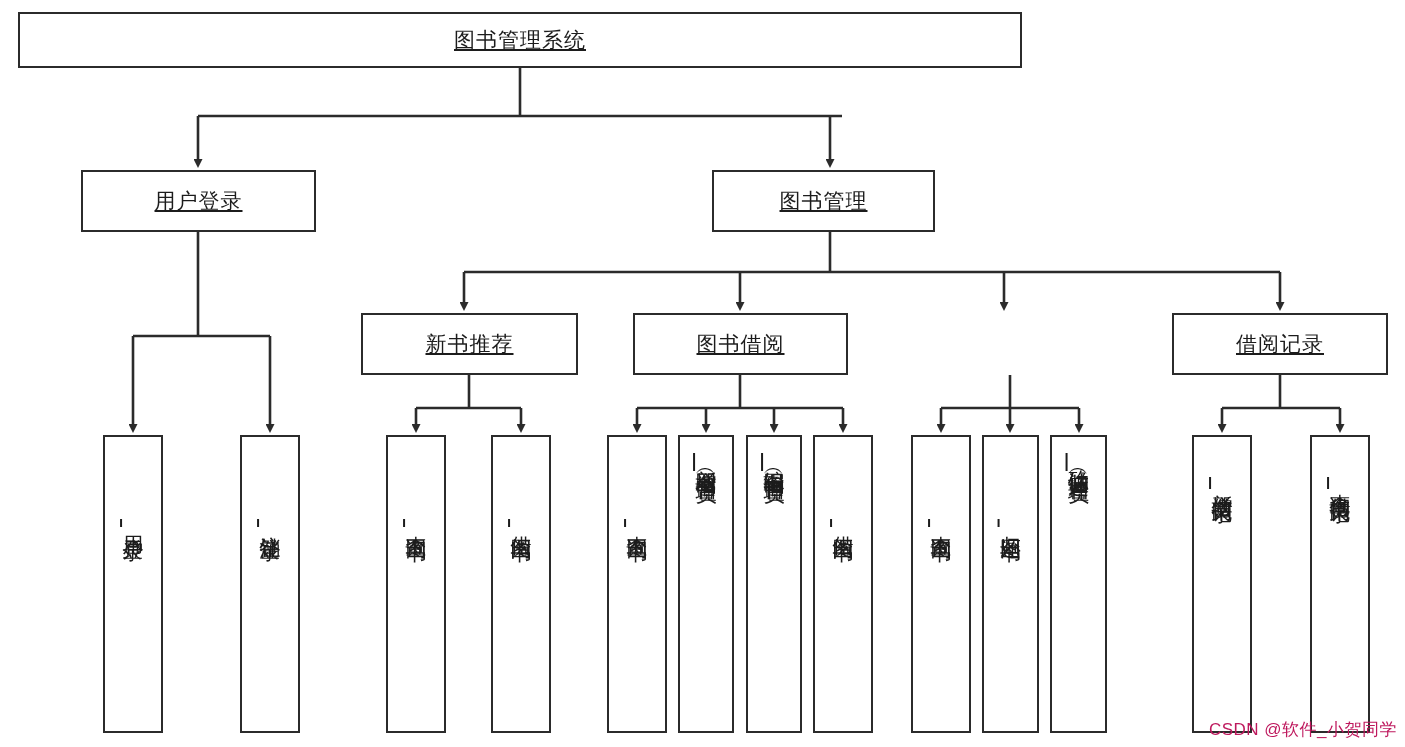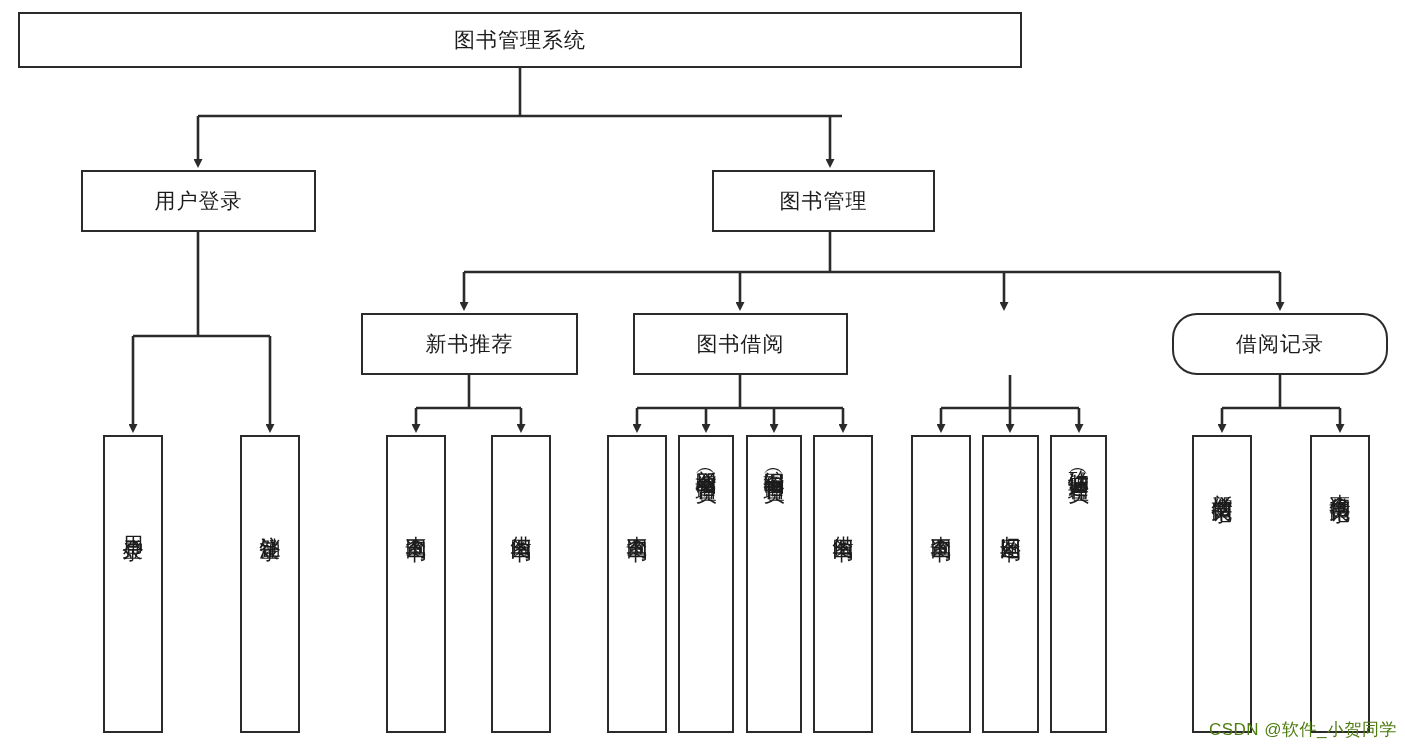--- a/index.html
+++ b/index.html
@@ -29,20 +29,21 @@
   .node {
     position: absolute;
     box-sizing: border-box;
     background: #ffffff;
     border: 2px solid #2b2b2b;
     display: flex;
     align-items: center;
     justify-content: center;
     color: #1c1c1c;
     z-index: 2;
+    text-decoration: underline;
   }
   .node.h {
     font-size: 21px;
     letter-spacing: 1px;
     line-height: 1.2;
   }
   .node.root {
     font-size: 21px;
   }
   .node.leaf {
@@ -66,21 +67,21 @@
     padding-top: 36px;
   }
   .vtext.pad3 {
     padding-top: 12px;
   }
   .watermark {
     position: absolute;
     right: 8px;
     bottom: 6px;
     font-size: 17px;
-    color: #4d7c0f;
+    color: #be185d;
     letter-spacing: 0.5px;
     z-index: 5;
     white-space: nowrap;
   }
 </style>
 </head>
 <body>
 
 <div id="canvas">
 
@@ -145,21 +146,21 @@
   <div class="node h" style="left:712px; top:170px; width:223px; height:62px;">
     <span>图书管理</span>
   </div>
 
   <div class="node h" style="left:361px; top:313px; width:217px; height:62px;text-align:center;">
     <span>新书推荐</span>
   </div>
   <div class="node h" style="left:633px; top:313px; width:215px; height:62px;">
     <span>图书借阅</span>
   </div>
-  <div class="node h" style="left:1172px; top:313px; width:216px; height:62px;border-radius:25px;">
+  <div class="node h" style="left:1172px; top:313px; width:216px; height:62px;">
     <span>借阅记录</span>
   </div>
 
   <div class="node leaf" style="left:103px; top:435px; width:60px; height:298px;">
     <span class="vtext pad">用户登录</span>
   </div>
   <div class="node leaf" style="left:240px; top:435px; width:60px; height:298px;">
     <span class="vtext pad">注销登录</span>
   </div>
 

